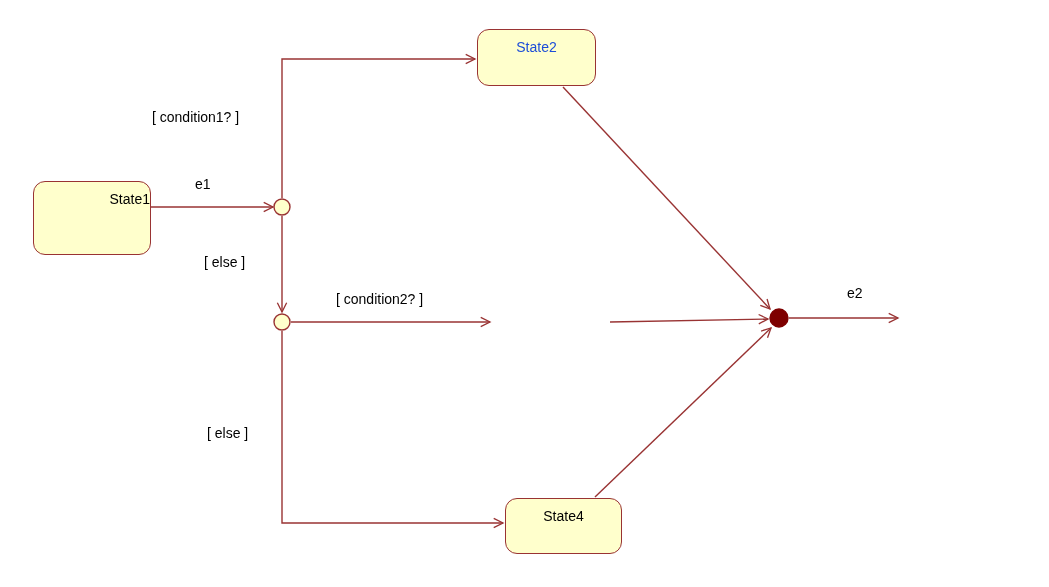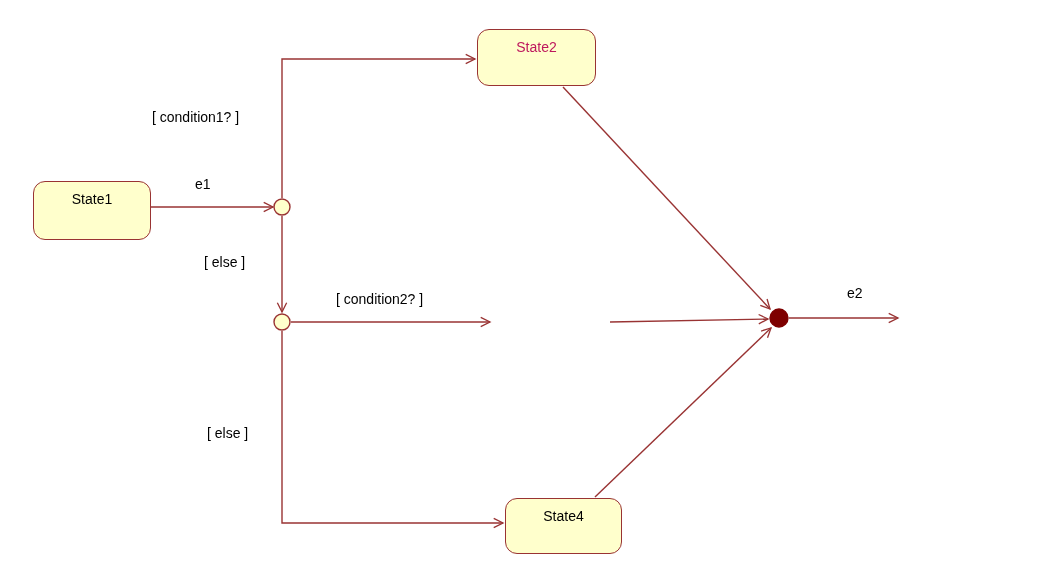--- a/index.html
+++ b/index.html
@@ -48,25 +48,25 @@
       <polyline points="291,322 490,322" fill="none" stroke="#993333" stroke-width="1.4" marker-end="url(#arrowhead)"></polyline>
       <polyline points="282,331 282,523 503,523" fill="none" stroke="#993333" stroke-width="1.4" marker-end="url(#arrowhead)"></polyline>
       <polyline points="563,87 770,309" fill="none" stroke="#993333" stroke-width="1.4" marker-end="url(#arrowhead)"></polyline>
       <polyline points="610,322 768,319" fill="none" stroke="#993333" stroke-width="1.4" marker-end="url(#arrowhead)"></polyline>
       <polyline points="595,497 771,328" fill="none" stroke="#993333" stroke-width="1.4" marker-end="url(#arrowhead)"></polyline>
       <polyline points="789,318 898,318" fill="none" stroke="#993333" stroke-width="1.4" marker-end="url(#arrowhead)"></polyline>
       <circle cx="282" cy="207" r="8" fill="#ffffcc" stroke="#993333" stroke-width="1.4"></circle>
       <circle cx="282" cy="322" r="8" fill="#ffffcc" stroke="#993333" stroke-width="1.4"></circle>
       <circle cx="779" cy="318" r="9" fill="#7e0000" stroke="#7e0000" stroke-width="1.4"></circle>
     </svg>
-    <div class="state" style="left: 33px; top: 181px; width: 118px; height: 59px; background: rgb(255, 255, 204); border-color: rgb(153, 51, 51);">
+    <div class="state" style="left: 33px; top: 181px; width: 118px; height: 74px; background: rgb(255, 255, 204); border-color: rgb(153, 51, 51); justify-content: flex-end;">
       <span class="state-label" style="color: rgb(0, 0, 0);">State1</span>
     </div>
     <div class="state" style="left: 477px; top: 29px; width: 119px; height: 57px; background: rgb(255, 255, 204); border-color: rgb(153, 51, 51);">
-      <span class="state-label" style="color: #be185d; text-align: center;">State2</span>
+      <span class="state-label" style="color: #1d4ed8; text-align: center;">State2</span>
     </div>
     <div class="state" style="left: 505px; top: 498px; width: 117px; height: 56px; background: rgb(255, 255, 204); border-color: rgb(153, 51, 51);">
       <span class="state-label" style="color: rgb(0, 0, 0);">State4</span>
     </div>
     <div class="tlabel" style="left: 195px; top: 176px; color: rgb(0, 0, 0);">e1</div>
     <div class="tlabel" style="left: 152px; top: 109px; color: rgb(0, 0, 0);">[ condition1? ]</div>
     <div class="tlabel" style="left: 204px; top: 254px; color: rgb(0, 0, 0);">[ else ]</div>
     <div class="tlabel" style="left: 336px; top: 291px; color: rgb(0, 0, 0);">[ condition2? ]</div>
     <div class="tlabel" style="left: 207px; top: 425px; color: rgb(0, 0, 0);">[ else ]</div>
     <div class="tlabel" style="left: 830px; top: 285px; color: rgb(0, 0, 0); margin-left: 17px;">e2</div>

